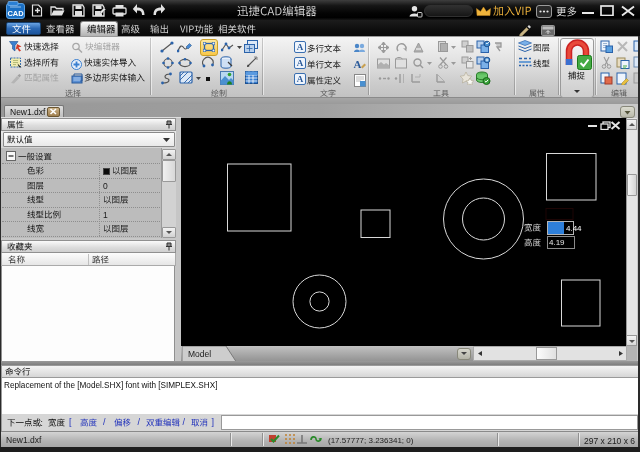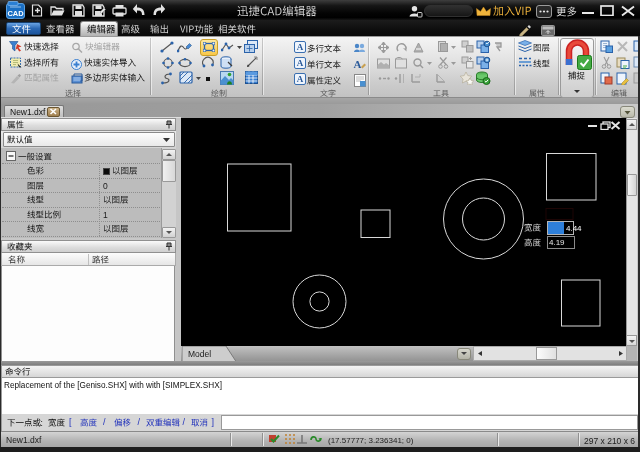--- a/index.html
+++ b/index.html
@@ -614,21 +614,21 @@
 <svg style="position:absolute;left:617px;top:350px;" width="8" height="7" viewBox="0 0 8 7">
     <path d="M2 1 L6 3.5 L2 6 z" fill="#333"></path>
   </svg>
 <div style="position:absolute;left:627px;top:346px;width:10px;height:15.5px;background:#b4b4b4;"></div>
 <div style="position:absolute;left:0px;top:361px;width:640px;height:4px;background:linear-gradient(180deg,#9a9a9a,#7e7e7e);"></div>
 <div style="position:absolute;left:1px;top:365px;width:638px;height:12.5px;background:linear-gradient(180deg,#f4f4f4,#d6d6d6);border:1px solid #9a9a9a;"></div>
 <svg style="position:absolute;left:5px;top:366.8px;overflow:visible" width="27" height="13">
     <path transform="translate(0,7.7)" d="M4.3 -7.2C3.5 -6.1 1.9 -5.0 0.3 -4.6C0.4 -4.4 0.6 -4.2 0.7 -4.0C1.3 -4.2 1.9 -4.5 2.5 -4.9V-4.3H5.9V-4.9C6.5 -4.5 7.1 -4.2 7.7 -4.0C7.9 -4.2 8.1 -4.5 8.2 -4.6C6.9 -5.0 5.4 -5.8 4.6 -6.7L4.8 -6.9ZM2.6 -4.9C3.2 -5.3 3.8 -5.8 4.3 -6.2C4.7 -5.8 5.3 -5.3 5.9 -4.9ZM1.1 -3.6V0.0H1.7V-0.7H3.7V-3.6ZM1.7 -3.0H3.1V-1.3H1.7ZM4.6 -3.6V0.7H5.2V-3.0H6.8V-1.2C6.8 -1.1 6.8 -1.1 6.7 -1.1C6.6 -1.1 6.2 -1.1 5.7 -1.1C5.8 -0.9 5.8 -0.7 5.9 -0.5C6.5 -0.5 6.9 -0.5 7.1 -0.6C7.4 -0.7 7.5 -0.9 7.5 -1.2V-3.6Z M11.9 -4.7C12.4 -4.4 12.9 -3.8 13.2 -3.4L13.7 -3.8C13.4 -4.2 12.8 -4.7 12.4 -5.1ZM9.9 -3.2V-2.6H14.6C14.1 -2.1 13.4 -1.5 12.9 -0.9C12.4 -1.2 12.0 -1.5 11.6 -1.7L11.1 -1.3C12.1 -0.7 13.3 0.2 13.9 0.7L14.3 0.2C14.1 -0.0 13.8 -0.3 13.4 -0.6C14.2 -1.4 15.1 -2.3 15.8 -3.0L15.3 -3.3L15.2 -3.2ZM12.8 -7.2C12.0 -6.0 10.3 -4.8 8.8 -4.2C9.0 -4.0 9.2 -3.8 9.3 -3.6C10.5 -4.2 11.8 -5.1 12.8 -6.1C13.7 -5.2 15.2 -4.2 16.3 -3.7C16.4 -3.8 16.6 -4.1 16.8 -4.2C15.6 -4.7 14.1 -5.7 13.2 -6.6L13.4 -6.9Z M20.7 -6.6V-6.0H24.9V-6.6ZM19.3 -7.1C18.8 -6.5 18.0 -5.8 17.3 -5.3C17.4 -5.2 17.6 -4.9 17.7 -4.8C18.4 -5.3 19.3 -6.2 19.9 -6.9ZM20.3 -4.3V-3.7H23.2V-0.1C23.2 -0.0 23.1 0.0 23.0 0.0C22.8 0.1 22.2 0.1 21.6 0.0C21.7 0.2 21.8 0.5 21.8 0.7C22.7 0.7 23.2 0.7 23.5 0.6C23.7 0.5 23.8 0.3 23.8 -0.1V-3.7H25.1V-4.3ZM19.6 -5.3C19.0 -4.4 18.1 -3.4 17.2 -2.7C17.3 -2.6 17.6 -2.3 17.7 -2.2C18.0 -2.5 18.3 -2.8 18.6 -3.1V0.7H19.3V-3.8C19.6 -4.2 19.9 -4.7 20.2 -5.1Z" fill="#1a1a1a"></path>
   </svg>
 <div style="position:absolute;left:1px;top:377.5px;width:638px;height:36.5px;background:#fff;border-left:1px solid #9a9a9a;border-right:1px solid #9a9a9a;"></div>
-<div style="position:absolute;left:4px;top:381px;font:normal 8.2px 'Liberation Sans', sans-serif;color:#111;white-space:nowrap;">Replacement of the [Geniso.SHX] with with [SIMPLEX.SHX]</div>
+<div style="position:absolute;left:4px;top:381px;font:normal 8.2px 'Liberation Sans', sans-serif;color:#111;white-space:nowrap;">Replacement of the [Model.SHX] font with [SIMPLEX.SHX]</div>
 <div style="position:absolute;left:1px;top:414px;width:638px;height:17px;background:#d6d6d6;border-left:1px solid #9a9a9a;border-right:1px solid #9a9a9a;"></div>
 <svg style="position:absolute;left:7px;top:417.5px;overflow:visible" width="36" height="13">
     <path transform="translate(0,7.7)" d="M0.5 -6.5V-5.9H3.7V0.7H4.4V-3.8C5.4 -3.3 6.5 -2.6 7.1 -2.1L7.6 -2.7C6.9 -3.2 5.6 -4.0 4.5 -4.5L4.4 -4.3V-5.9H8.0V-6.5Z M8.9 -3.7V-3.0H16.7V-3.7Z M19.0 -4.0H23.5V-2.4H19.0ZM19.9 -1.1C20.0 -0.5 20.1 0.2 20.1 0.6L20.7 0.5C20.7 0.1 20.6 -0.6 20.5 -1.1ZM21.6 -1.1C21.9 -0.6 22.2 0.2 22.2 0.6L22.9 0.4C22.8 0.0 22.5 -0.7 22.2 -1.2ZM23.4 -1.1C23.8 -0.6 24.3 0.1 24.5 0.6L25.1 0.4C24.9 -0.1 24.4 -0.8 24.0 -1.4ZM18.5 -1.3C18.2 -0.7 17.8 0.0 17.4 0.4L17.9 0.7C18.4 0.2 18.8 -0.5 19.1 -1.2ZM18.4 -4.6V-1.8H24.1V-4.6H21.5V-5.6H24.7V-6.2H21.5V-7.1H20.9V-4.6Z M31.4 -6.7C31.9 -6.5 32.5 -6.1 32.8 -5.8L33.2 -6.2C32.9 -6.5 32.3 -6.9 31.8 -7.1ZM26.0 -0.6 26.2 0.1C27.1 -0.1 28.5 -0.4 29.8 -0.7L29.8 -1.3C28.4 -1.0 27.0 -0.7 26.0 -0.6ZM27.2 -3.8H28.9V-2.4H27.2ZM26.6 -4.4V-1.8H29.5V-4.4ZM26.1 -5.8V-5.2H30.3C30.4 -3.8 30.6 -2.5 30.9 -1.5C30.3 -0.8 29.6 -0.2 28.8 0.2C29.0 0.3 29.2 0.6 29.3 0.7C30.0 0.3 30.6 -0.2 31.1 -0.8C31.5 0.1 32.0 0.7 32.7 0.7C33.3 0.7 33.6 0.3 33.7 -1.2C33.5 -1.3 33.3 -1.4 33.1 -1.6C33.1 -0.4 33.0 0.0 32.7 0.0C32.3 0.0 31.9 -0.5 31.6 -1.4C32.2 -2.2 32.8 -3.2 33.1 -4.4L32.5 -4.5C32.2 -3.7 31.8 -2.9 31.4 -2.2C31.2 -3.0 31.0 -4.0 30.9 -5.2H33.5V-5.8H30.9C30.9 -6.2 30.9 -6.7 30.9 -7.1H30.2C30.2 -6.7 30.2 -6.2 30.2 -5.8Z" fill="#111"></path>
   </svg>
 <div style="position:absolute;left:40.5px;top:417.5px;font:normal 8.5px 'Liberation Sans', sans-serif;color:#111;white-space:nowrap;">:</div>
 <svg style="position:absolute;left:48px;top:417.5px;overflow:visible" width="19" height="13">
     <path transform="translate(0,7.7)" d="M4.4 -1.6V-0.2C4.4 0.4 4.7 0.6 5.5 0.6C5.7 0.6 6.9 0.6 7.1 0.6C7.9 0.6 8.1 0.3 8.2 -1.0C8.0 -1.1 7.7 -1.2 7.6 -1.3C7.5 -0.1 7.5 0.0 7.1 0.0C6.8 0.0 5.8 0.0 5.6 0.0C5.2 0.0 5.1 -0.0 5.1 -0.3V-1.6ZM3.7 -2.7V-2.0C3.7 -1.3 3.5 -0.4 0.4 0.3C0.5 0.4 0.7 0.7 0.8 0.8C4.1 0.0 4.4 -1.1 4.4 -2.0V-2.7ZM1.7 -3.5V-0.9H2.3V-3.0H6.1V-0.9H6.8V-3.5ZM3.7 -7.0C3.8 -6.8 3.9 -6.6 4.0 -6.4H0.6V-4.8H1.2V-5.8H7.3V-4.8H7.9V-6.4H4.8C4.7 -6.6 4.5 -7.0 4.3 -7.2ZM5.1 -5.5V-5.0H3.4V-5.5H2.8V-5.0H1.5V-4.5H2.8V-3.8H3.4V-4.5H5.1V-3.8H5.7V-4.5H7.0V-5.0H5.7V-5.5Z M11.8 -5.5V-4.7H10.4V-4.2H11.8V-2.8H15.1V-4.2H16.5V-4.7H15.1V-5.5H14.5V-4.7H12.4V-5.5ZM14.5 -4.2V-3.3H12.4V-4.2ZM14.9 -1.7C14.6 -1.3 14.0 -0.9 13.4 -0.7C12.8 -0.9 12.3 -1.3 12.0 -1.7ZM10.5 -2.3V-1.7H11.6L11.3 -1.6C11.7 -1.1 12.2 -0.7 12.7 -0.4C11.9 -0.1 11.0 0.0 10.1 0.1C10.2 0.2 10.3 0.5 10.4 0.6C11.4 0.5 12.5 0.3 13.4 -0.1C14.2 0.3 15.2 0.6 16.3 0.7C16.4 0.5 16.5 0.3 16.7 0.1C15.7 0.0 14.9 -0.1 14.1 -0.4C14.9 -0.8 15.5 -1.3 15.9 -2.1L15.5 -2.3L15.4 -2.3ZM12.5 -7.0C12.6 -6.8 12.8 -6.5 12.9 -6.3H9.6V-4.0C9.6 -2.7 9.5 -0.9 8.8 0.4C9.0 0.4 9.3 0.6 9.4 0.7C10.1 -0.7 10.2 -2.6 10.2 -4.0V-5.7H16.6V-6.3H13.6C13.5 -6.6 13.3 -6.9 13.2 -7.2Z" fill="#111"></path>
   </svg>
 <div style="position:absolute;left:69px;top:417px;font:normal 9px 'Liberation Sans', sans-serif;color:#2233bb;white-space:nowrap;">[</div>
 <svg style="position:absolute;left:80px;top:417.5px;overflow:visible" width="19" height="13">

